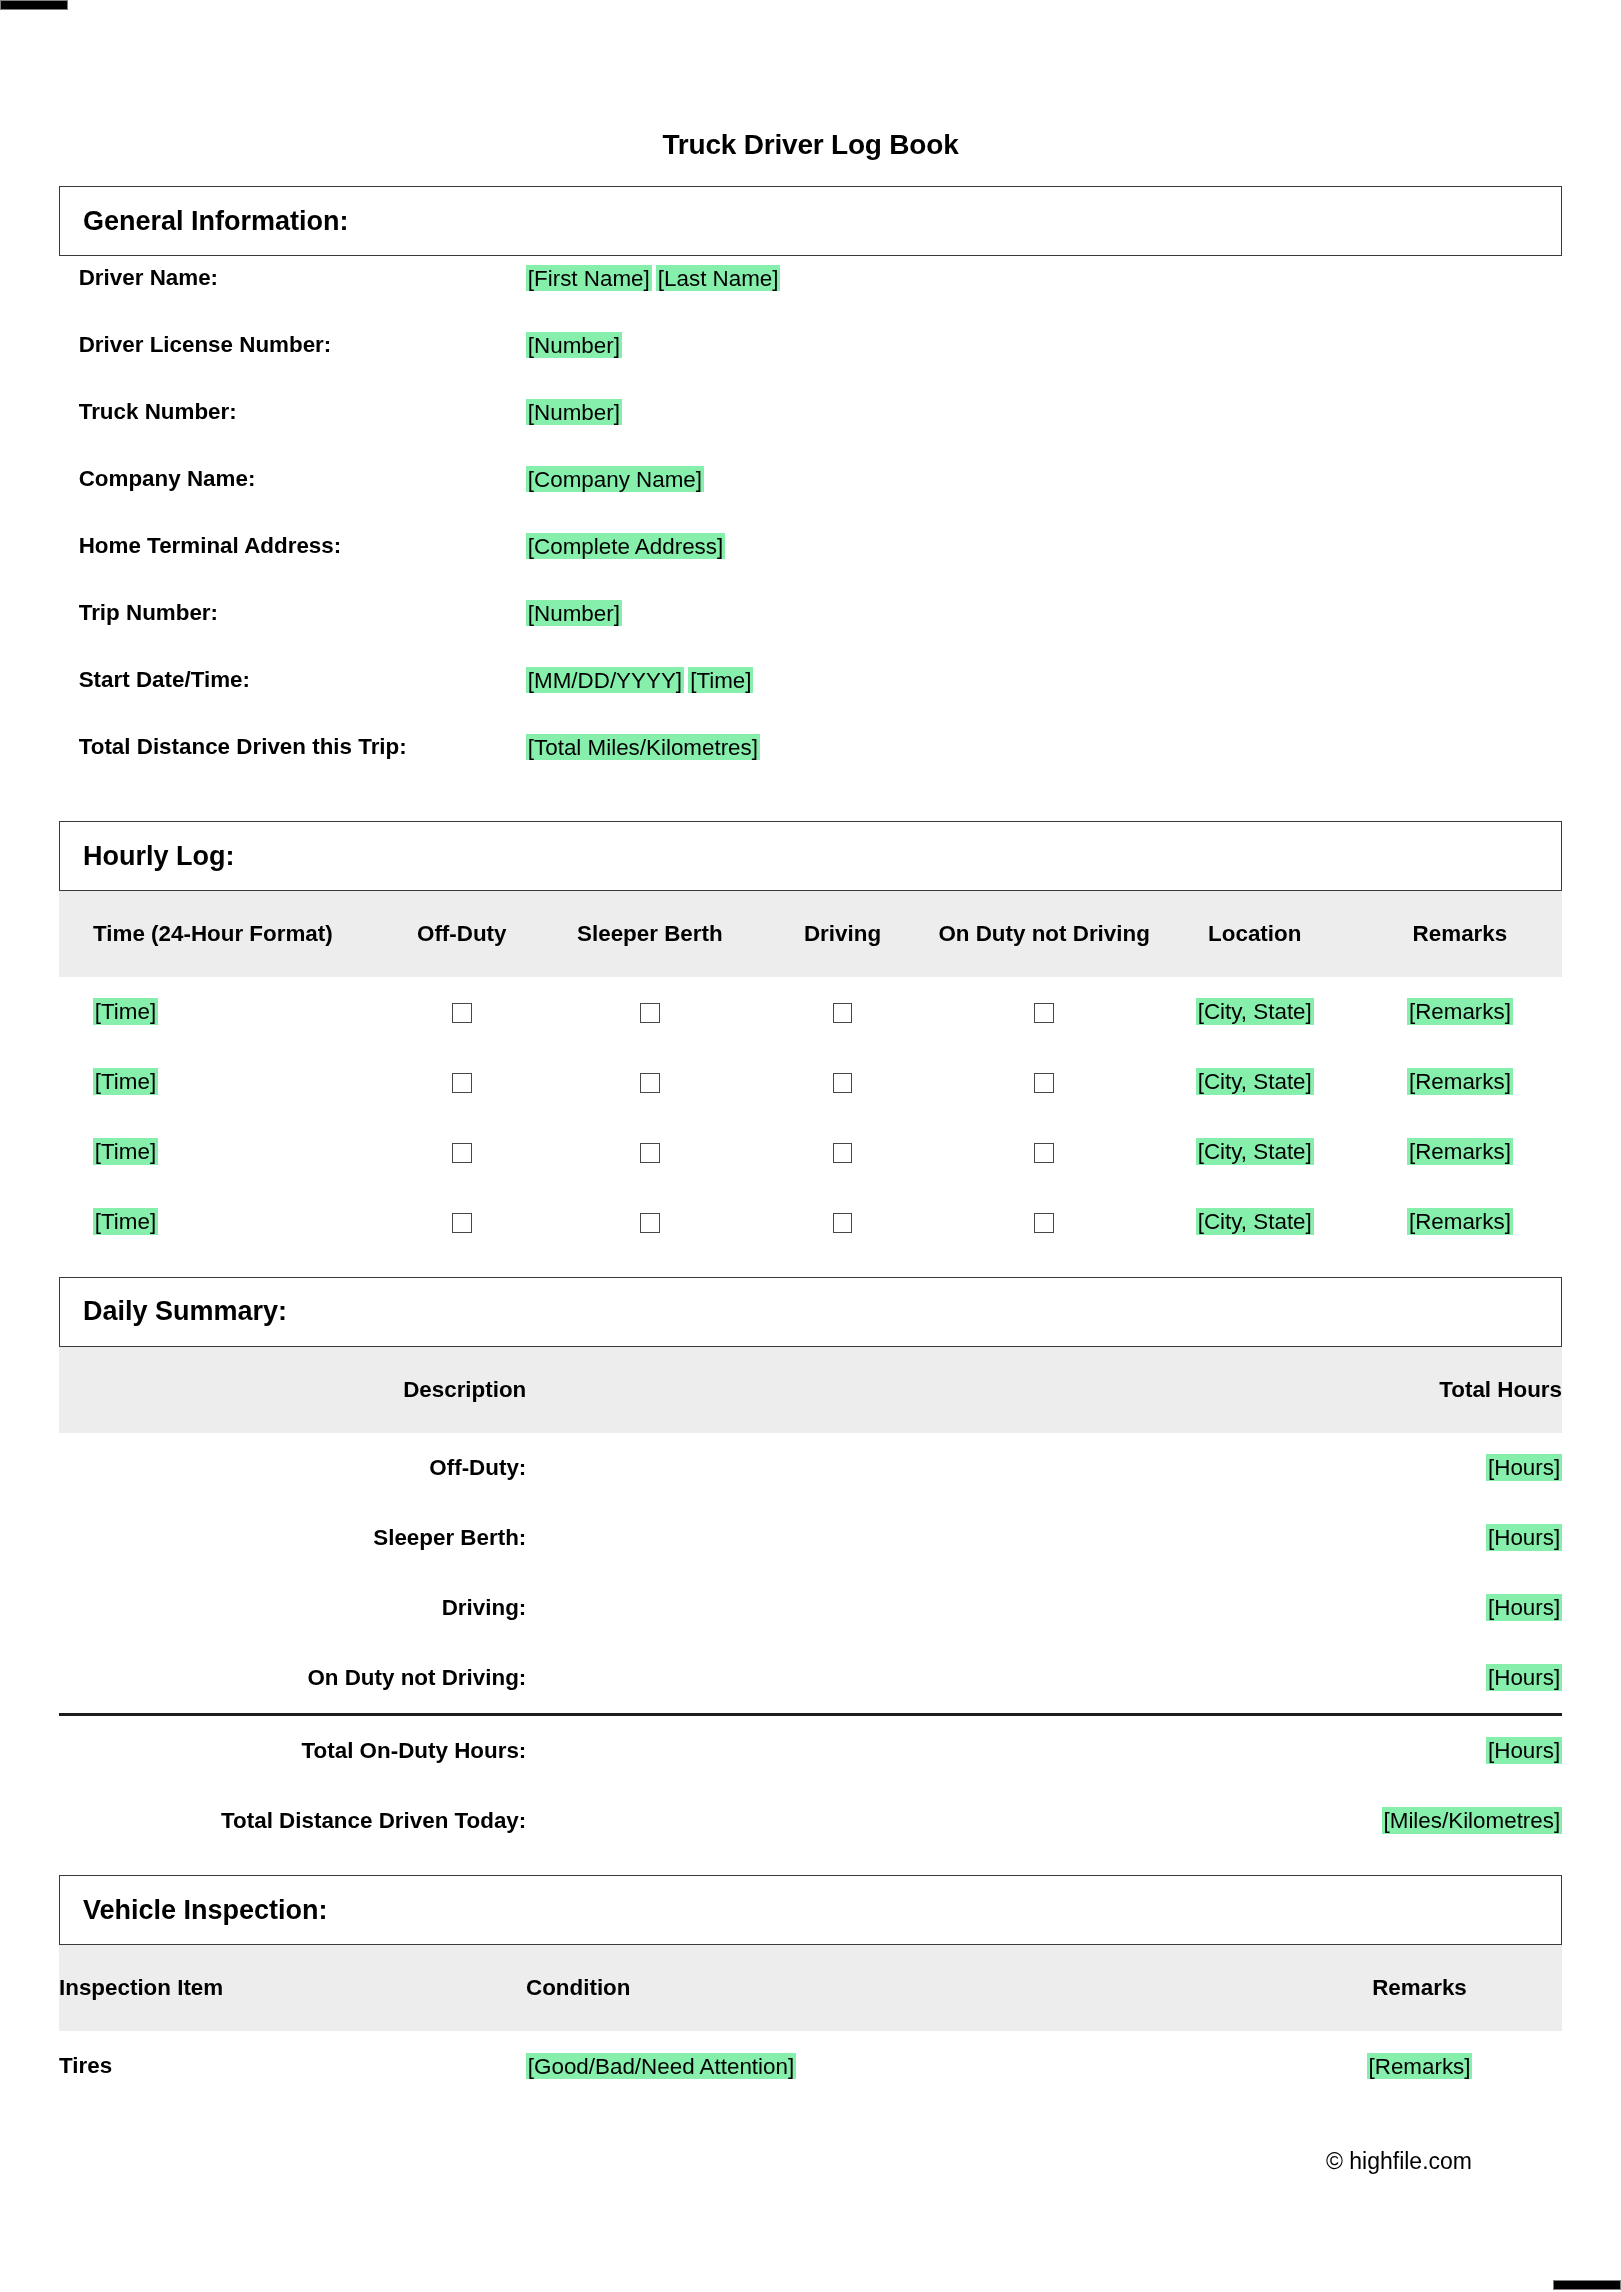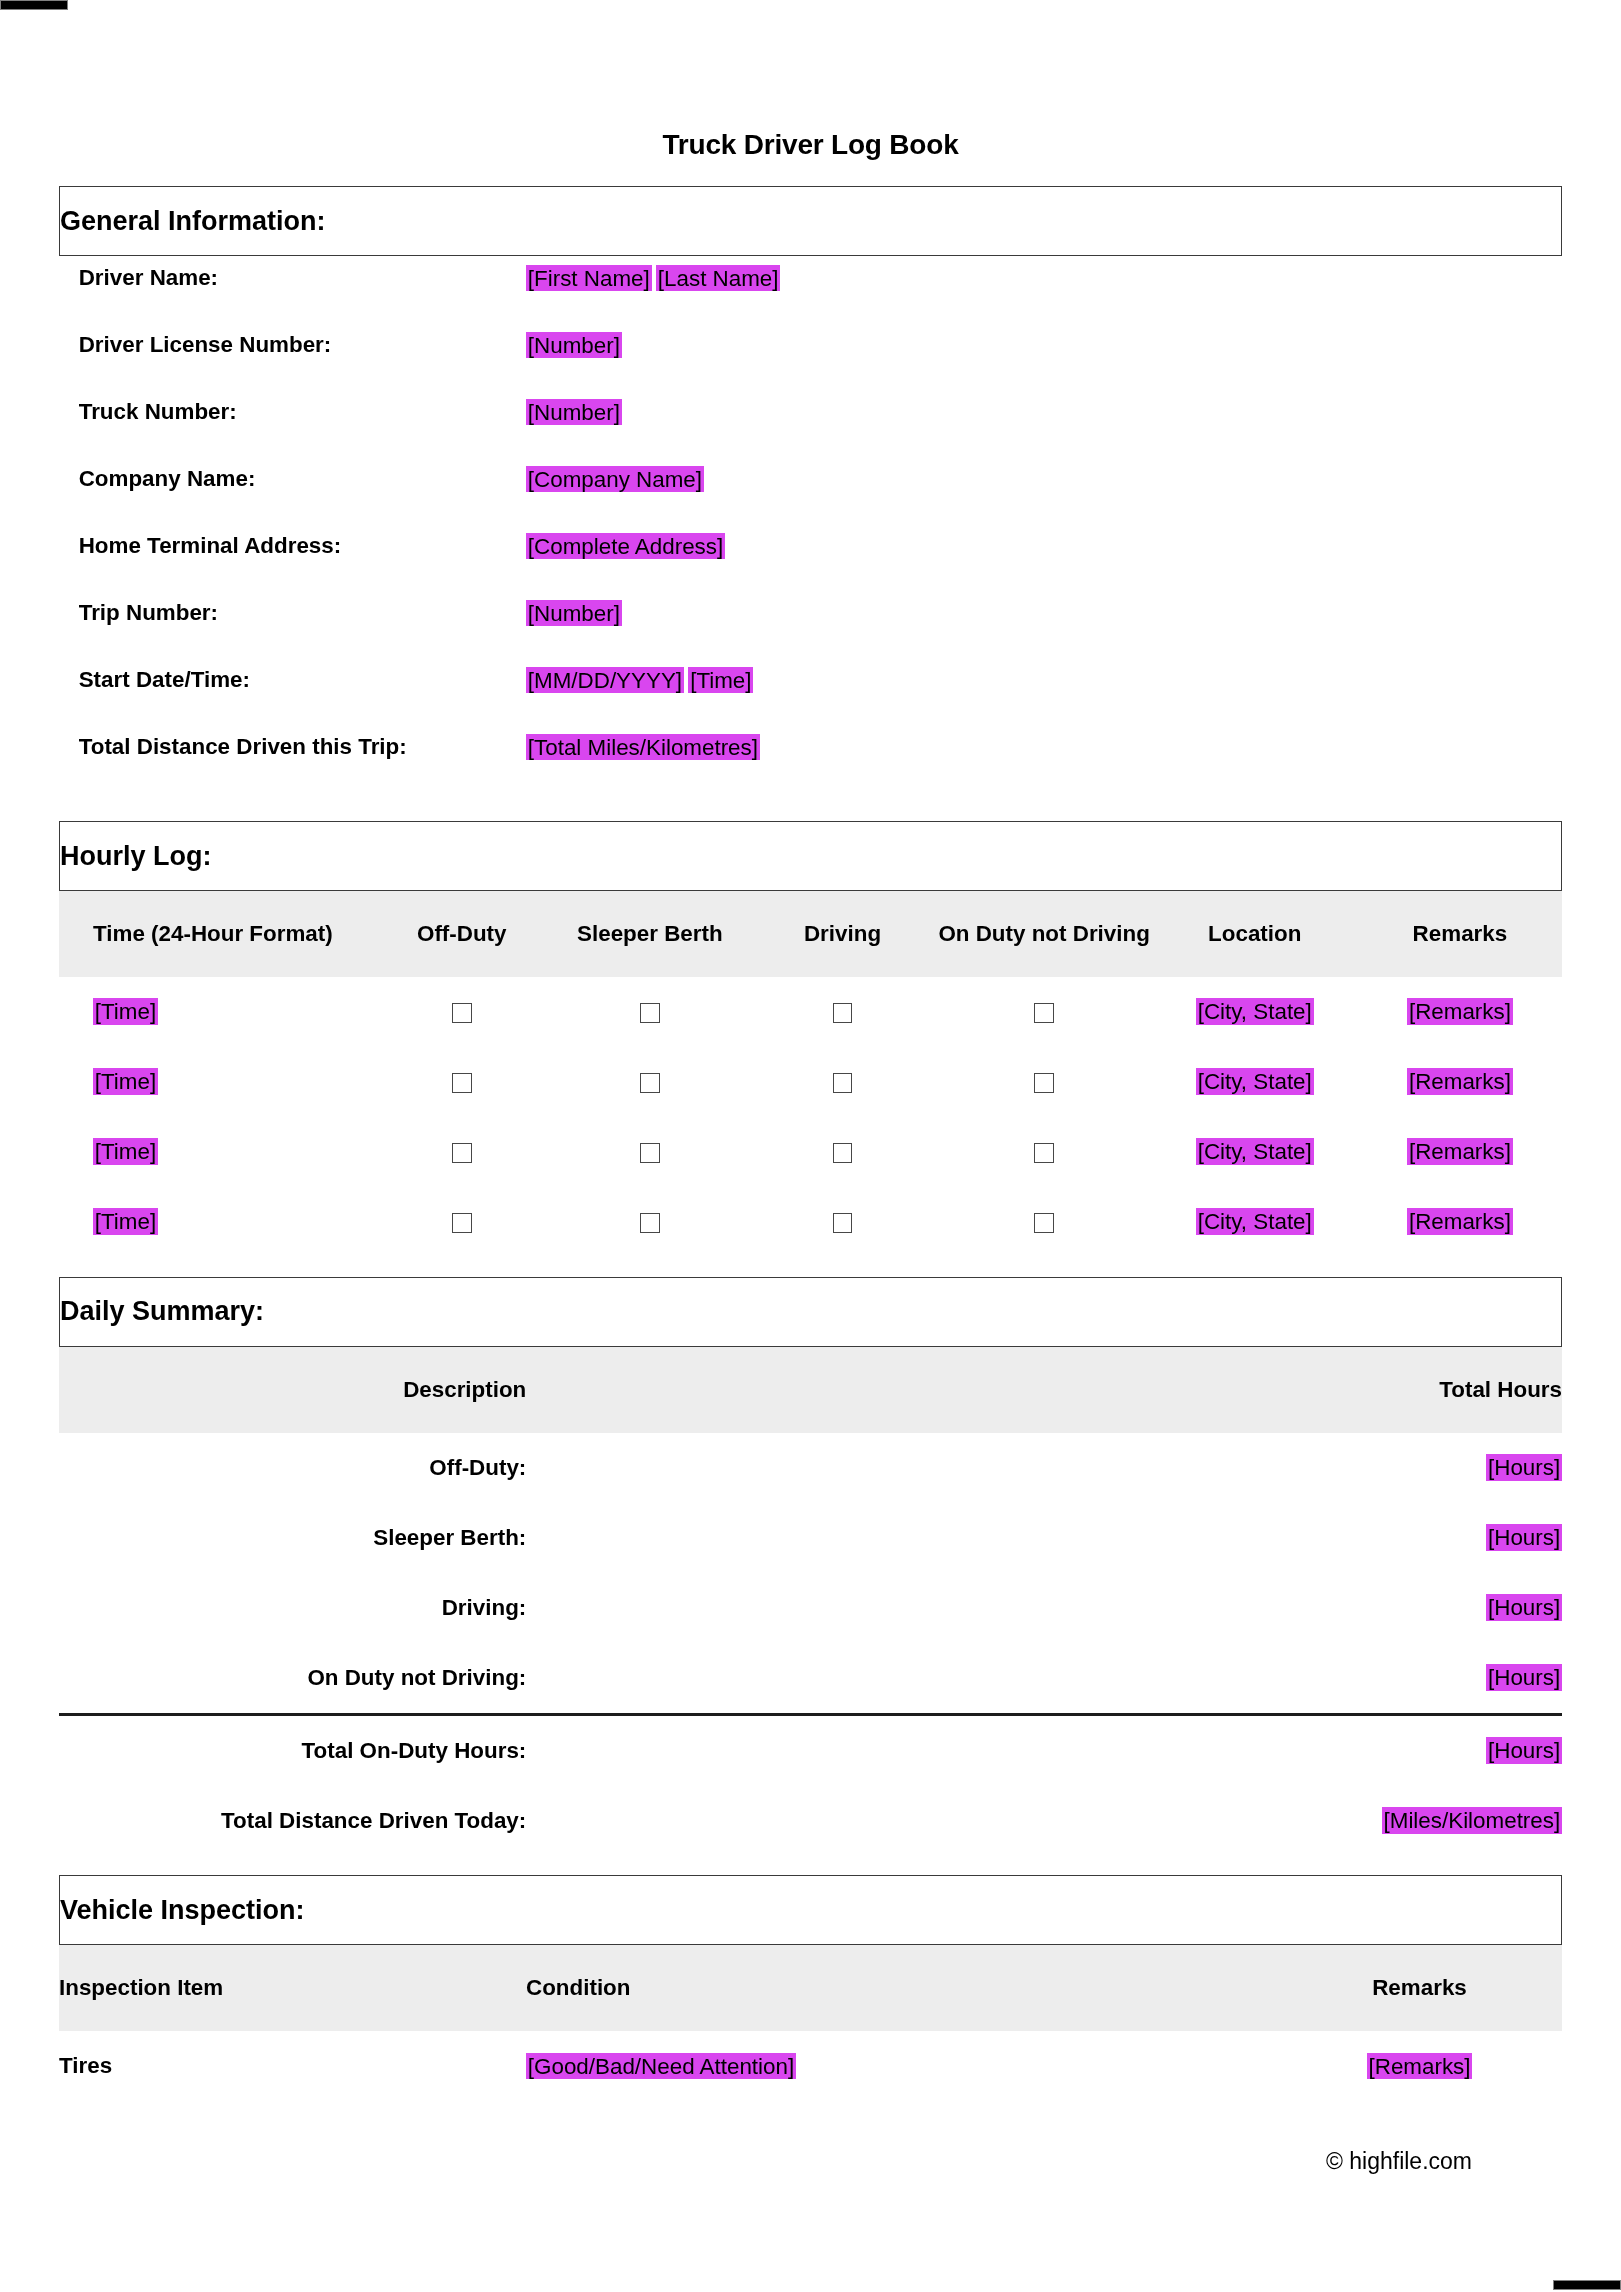--- a/index.html
+++ b/index.html
@@ -47,20 +47,21 @@
   }
 
   
   .section-header {
     box-sizing: border-box;
     border: 1.8px solid #3a3a3a;
     background: #ffffff;
     height: 70px;
     display: flex;
     align-items: center;
+    padding-left: 23px;
     font-size: 27px;
     font-weight: bold;
   }
 
   
   .kv-list { padding-top: 9px; }
   .kv-row {
     display: flex;
     align-items: baseline;
     height: 67px;
@@ -71,21 +72,21 @@
     padding-left: 19.7px;
     box-sizing: border-box;
     font-size: 22.4px;
     font-weight: bold;
   }
   .kv-value {
     font-size: 22.4px;
     font-weight: normal;
   }
   .hl {
-    background: #d946ef;
+    background: #86efac;
     padding: 0.9px 1.8px;
   }
   .hl + .hl { margin-left: 4.5px; }
 
   
   .tbl {
     width: 100%;
     border-collapse: collapse;
     table-layout: fixed;
   }

